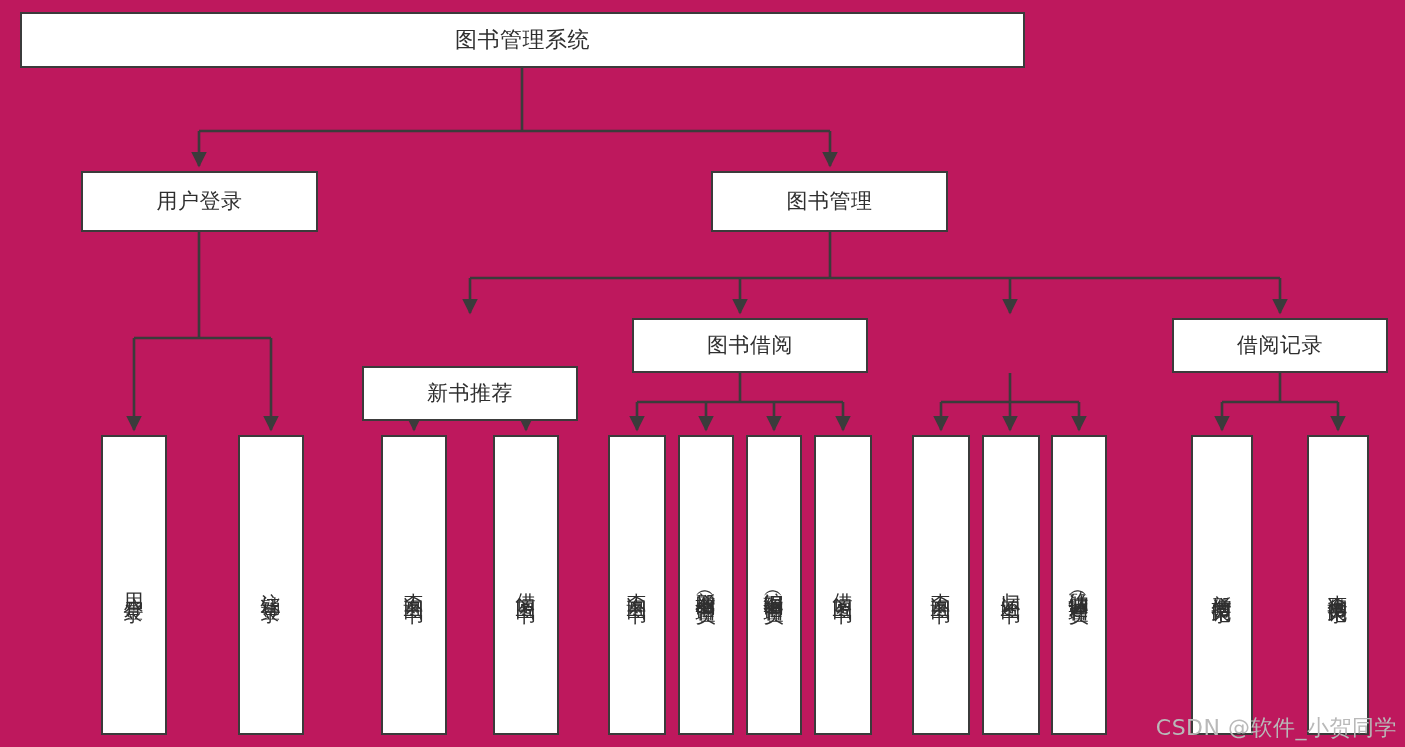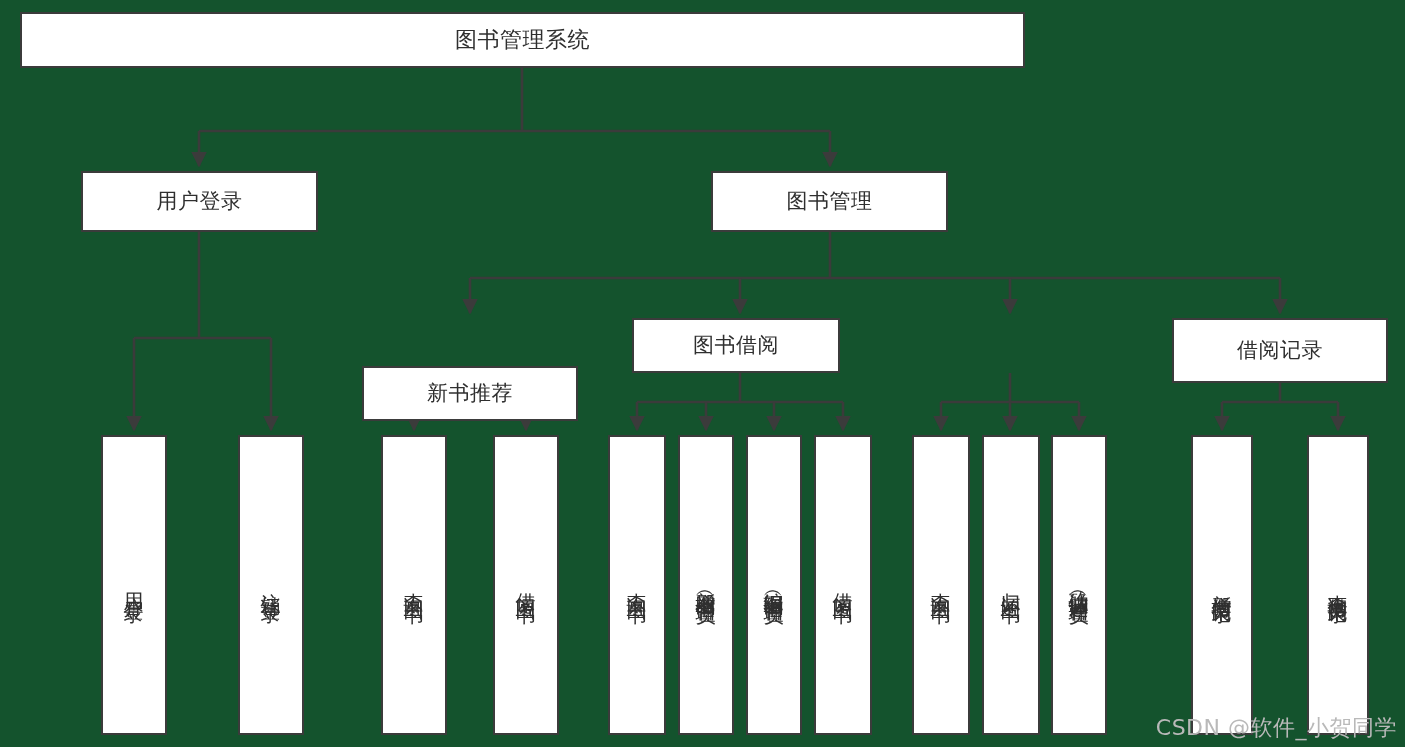--- a/index.html
+++ b/index.html
@@ -7,21 +7,21 @@
     padding: 0;
     background: #ffffff;
   }
   body {
     font-family: "DejaVu Sans", "Liberation Sans", sans-serif;
   }
   #canvas {
     position: relative;
     width: 1405px;
     height: 747px;
-    background: #14532d;
+    background: #be185d;
     overflow: hidden;
   }
   
   #wires {
     position: absolute;
     left: 0;
     top: 0;
     width: 1405px;
     height: 747px;
     pointer-events: none;
@@ -141,24 +141,24 @@
   <div class="node horiz" style="left:81px; top:171px; width:237px; height:61px;">
     <span class="lbl">用户登录</span>
   </div>
   <div class="node horiz" style="left:711px; top:171px; width:237px; height:61px;align-items:center;">
     <span class="lbl">图书管理</span>
   </div>
 
   <div class="node horiz" style="left:362px; top:318px; width:216px; height:55px;margin-top:48px;">
     <span class="lbl">新书推荐</span>
   </div>
-  <div class="node horiz" style="left:632px; top:318px; width:208px; height:55px;">
+  <div class="node horiz" style="left:632px; top:318px; width:236px; height:55px;">
     <span class="lbl">图书借阅</span>
   </div>
-  <div class="node horiz" style="left:1172px; top:318px; width:216px; height:65px;">
+  <div class="node horiz" style="left:1172px; top:318px; width:216px; height:55px;">
     <span class="lbl">借阅记录</span>
   </div>
 
   <div class="node vert" style="left:101px; top:435px; width:66px; height:300px;">
     <span class="lbl">用户登录</span>
   </div>
   <div class="node vert" style="left:238px; top:435px; width:66px; height:300px;">
     <span class="lbl">注销登录</span>
   </div>
 

